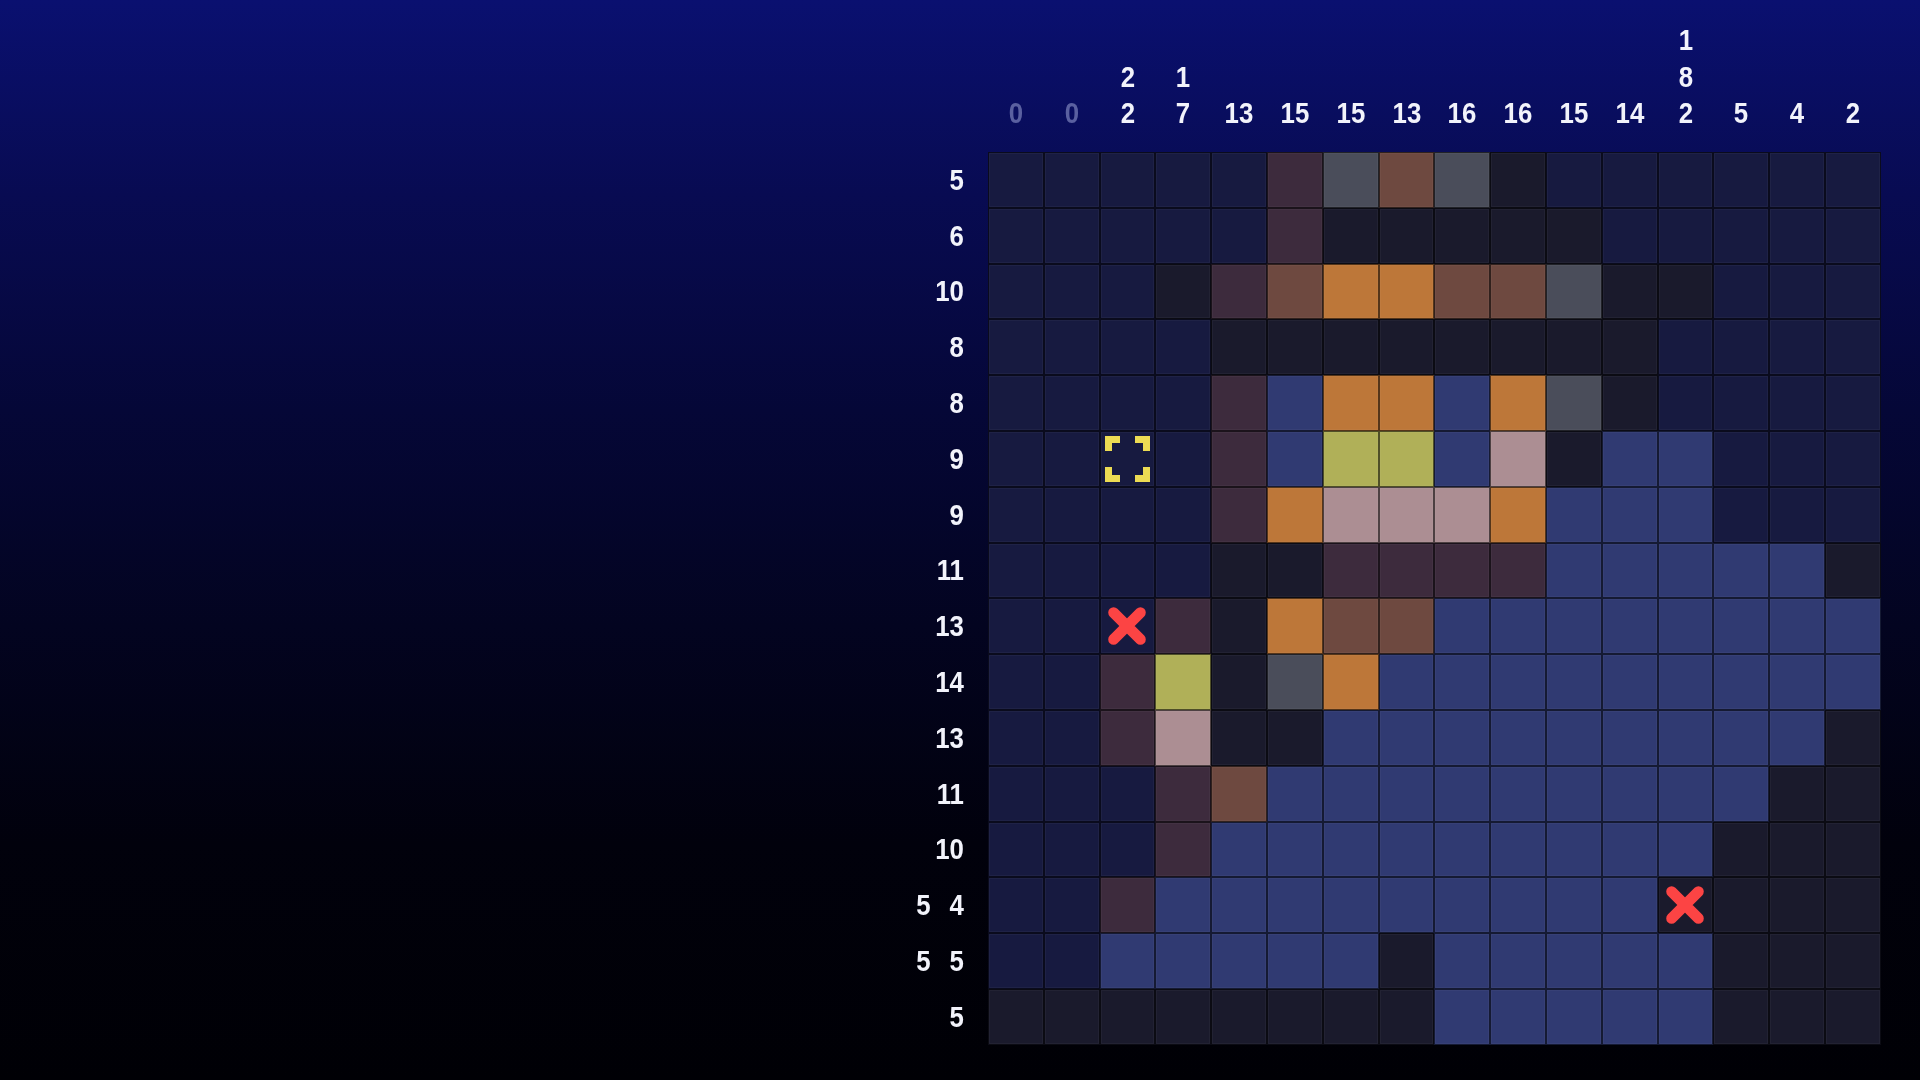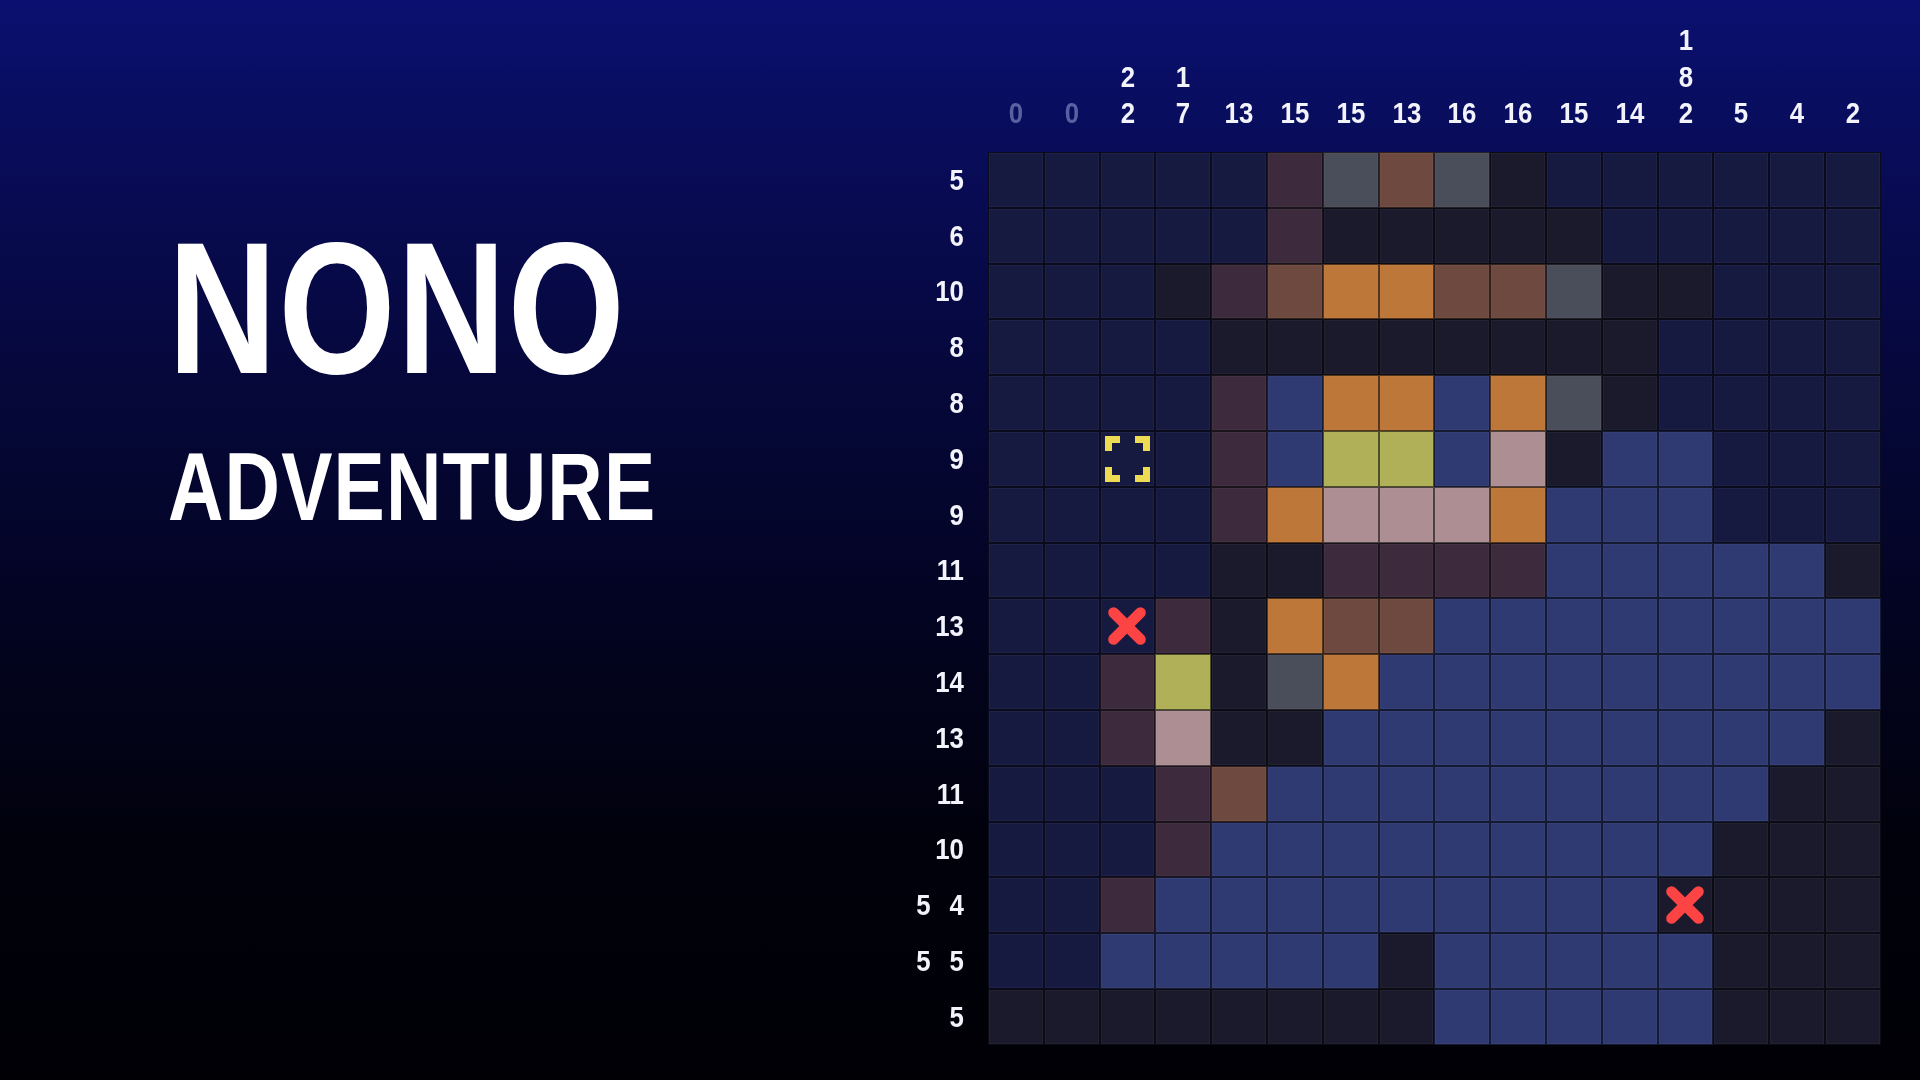--- a/index.html
+++ b/index.html
@@ -149,24 +149,20 @@
   .cursor-bracket i.tl { top: 4px;  left: 4px;  border-top-width: 7px; border-left-width: 7px; }
   .cursor-bracket i.tr { top: 4px;  right: 4px; border-top-width: 7px; border-right-width: 7px; }
   .cursor-bracket i.bl { bottom: 4px; left: 4px; border-bottom-width: 7px; border-left-width: 7px; }
   .cursor-bracket i.br { bottom: 4px; right: 4px; border-bottom-width: 7px; border-right-width: 7px; }
 </style>
 </head>
 <body>
 
 <div id="stage">
 
-  <div id="title-block">
-    <div id="game-title">NONO</div>
-    <div id="game-subtitle">ADVENTURE</div>
-  </div>
 
   <div id="col-clues">
       <div class="col-clue dim">
         <span>0</span>
       </div>
       <div class="col-clue dim">
         <span>0</span>
       </div>
       <div class="col-clue">
         <span>2</span>

